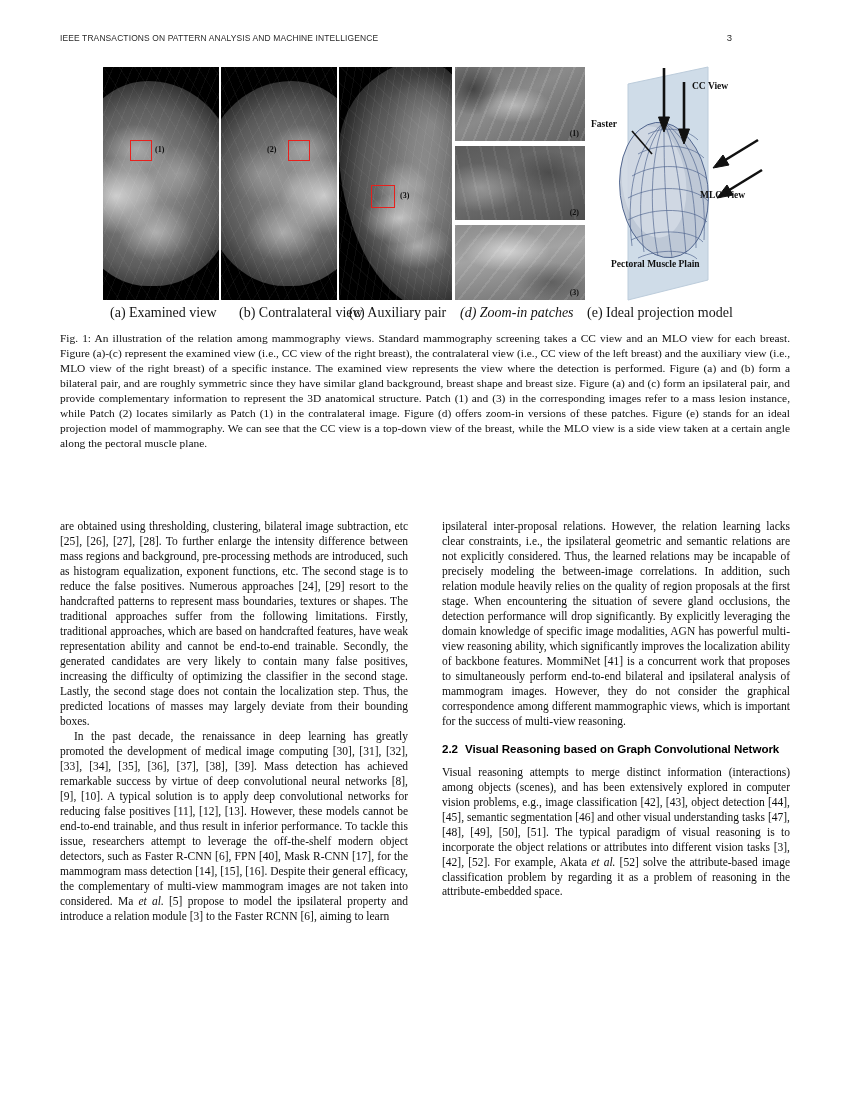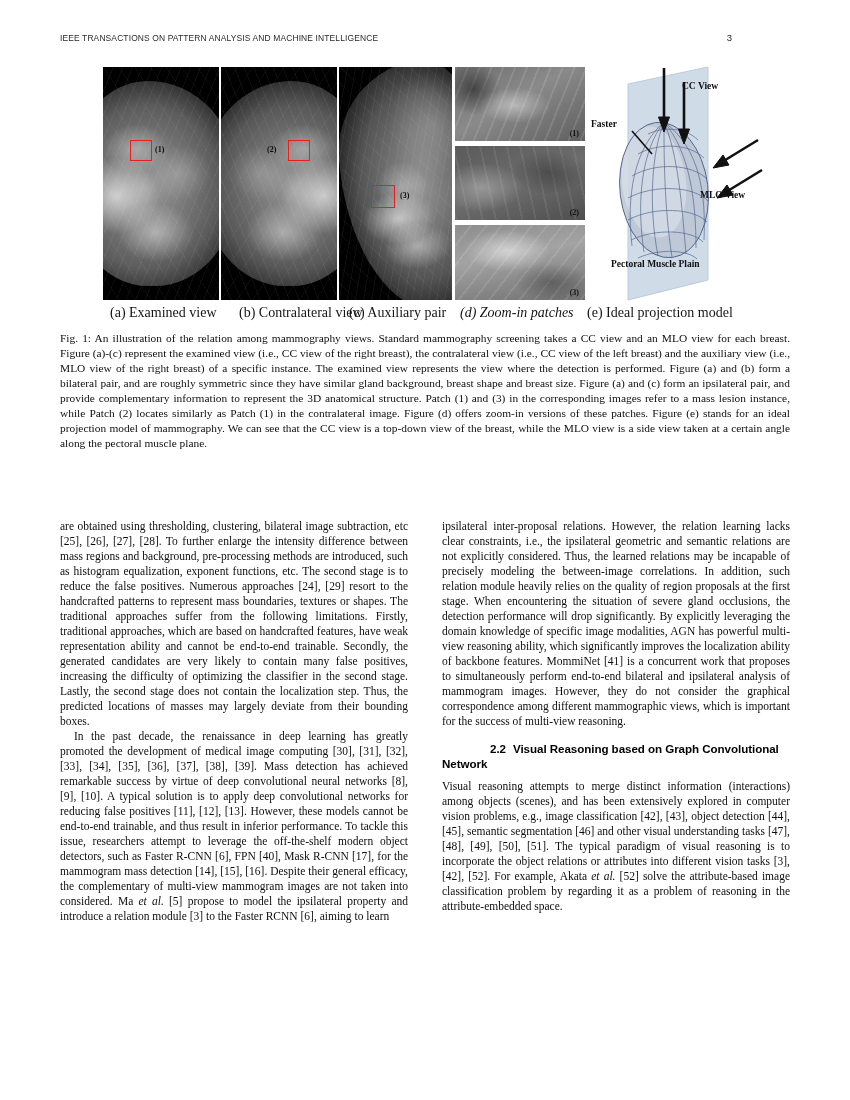--- a/index.html
+++ b/index.html
@@ -169,21 +169,21 @@
     text-align:justify;text-justify:inter-word;
     color:#0d0d0d;hyphens:none;
   }
   .col p.ind{text-indent:14px;}
   h2.sec{
     margin:13px 0 8px 0;
     font-family:"Liberation Sans", sans-serif;
     font-size:11.6px;font-weight:bold;line-height:1.28;
     color:#000;letter-spacing:-0.005em;
   }
-  h2.sec .num{margin-right:7px;margin-left:48px;}
+  h2.sec .num{margin-right:7px;}
   .it{font-style:italic;}
 </style>
 </head>
 <body>
 
 <div class="page">
 
   <div class="runhead">
     <span>IEEE TRANSACTIONS ON PATTERN ANALYSIS AND MACHINE INTELLIGENCE</span>
     <span class="pg">3</span>
@@ -275,21 +275,21 @@
           <g fill="#111" stroke="#111">
             <line x1="168" y1="78" x2="132" y2="100" stroke-width="2.6"></line>
             <polygon points="123,106 133,93 139,103"></polygon>
             <line x1="172" y1="108" x2="136" y2="130" stroke-width="2.6"></line>
             <polygon points="127,136 137,123 143,133"></polygon>
           </g>
 
           <line x1="42" y1="69" x2="62" y2="92" stroke="#111" stroke-width="1.6"></line>
         </svg>
 
-        <div class="mlabel" style="left:92px;top:19px;">CC View</div>
+        <div class="mlabel" style="left:92px;top:19px;padding-left:10px;">CC View</div>
         <div class="mlabel" style="left:110px;top:128px;">MLO View</div>
         <div class="mlabel" style="left:1px;top:57px;">Faster</div>
         <div class="mlabel" style="left:21px;top:197px;">Pectoral Muscle Plain</div>
       </div>
     </div>
 
     <div class="subcaps">
       <div class="subcap" style="left:50px;">(a) Examined view</div>
       <div class="subcap" style="left:179px;">(b) Contralateral view</div>
       <div class="subcap" style="left:289px;">(c) Auxiliary pair</div>

